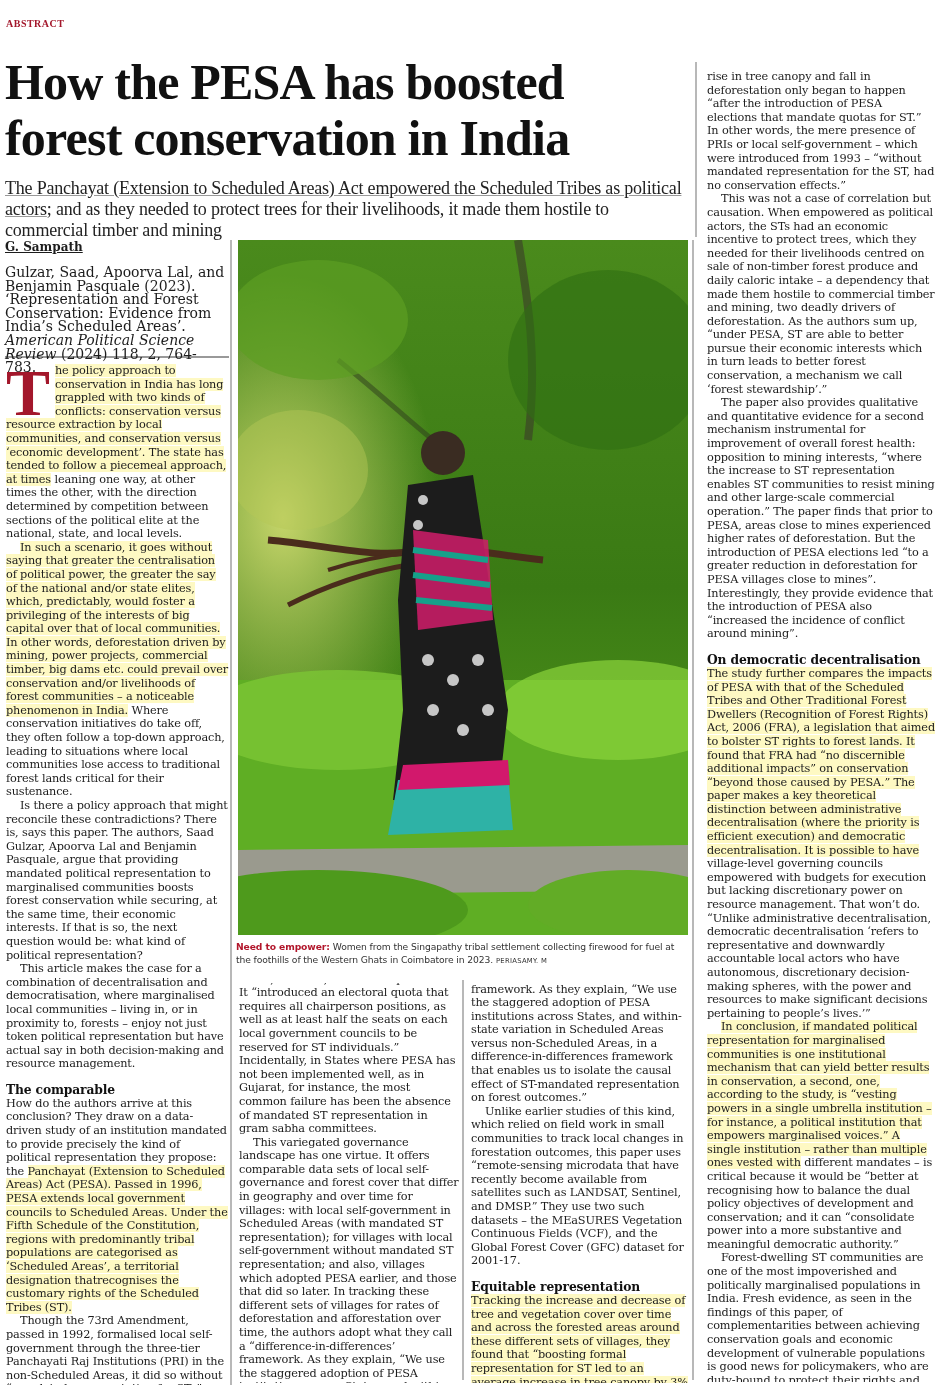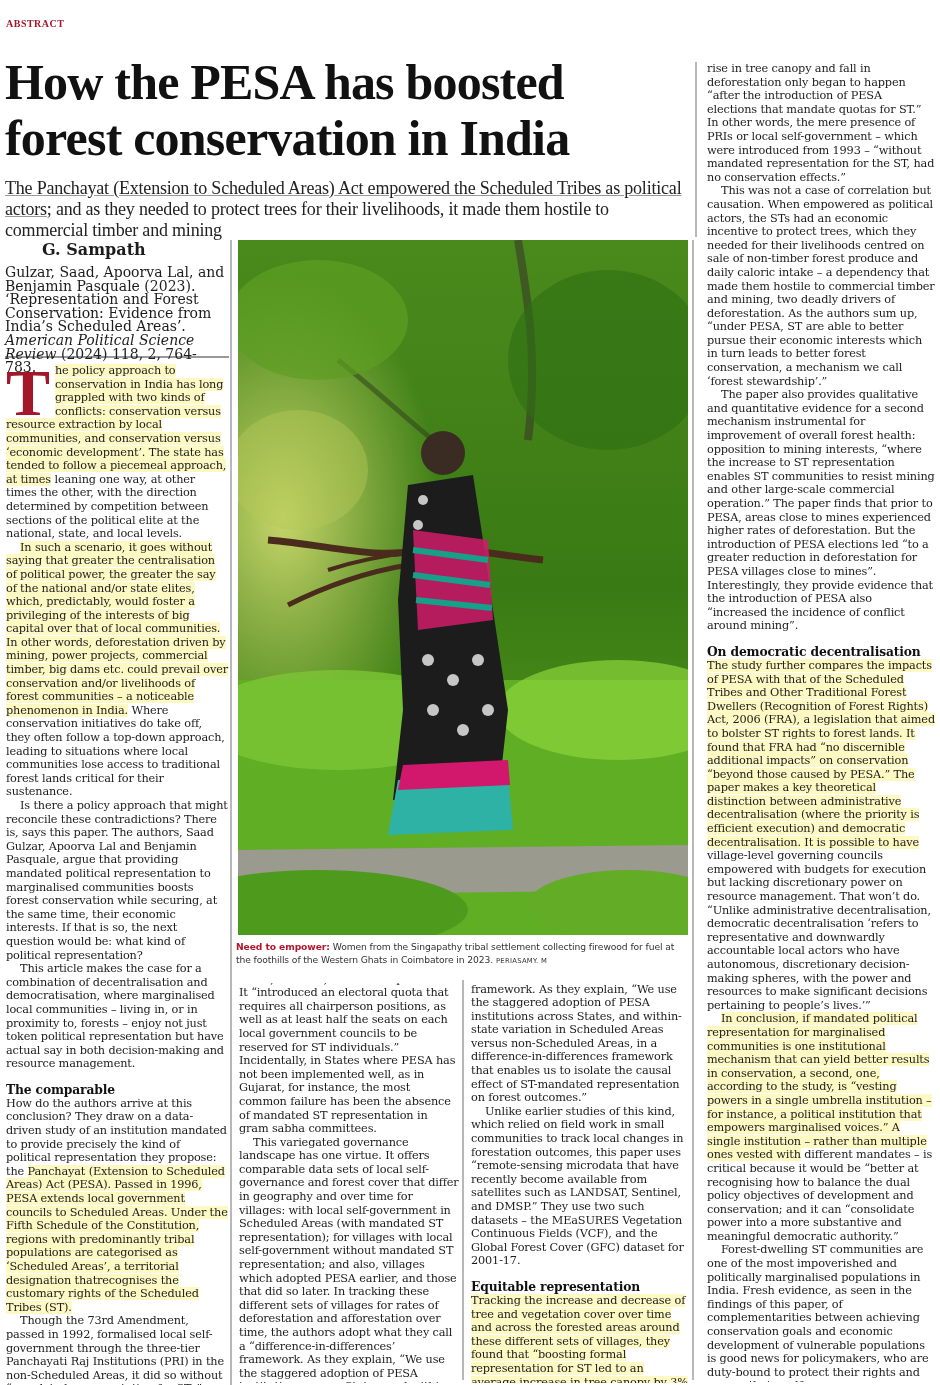--- a/index.html
+++ b/index.html
@@ -9,21 +9,21 @@
   .headline{left:5px;top:54px;width:680px;font-family:"Liberation Serif",serif;font-weight:bold;font-size:51px;line-height:56px;color:#111;letter-spacing:-0.8px;transform:scaleX(0.98);transform-origin:left top;}
   .dek{left:5px;top:178px;width:685px;font-family:"Liberation Serif",serif;font-size:18px;line-height:21px;color:#222;letter-spacing:-0.2px;}
   .dek .u{text-decoration:underline;text-decoration-color:#999;}
   .vline{background:#b8b8b8;width:2px;}
   .hline{background:#999;height:2px;}
   .col{font-size:11.3px;line-height:13.6px;letter-spacing:-0.15px;}
   .col p{margin:0;text-indent:14px;}
   .col p.ni{text-indent:0;}
   .col h3{margin:12px 0 0 0;font-size:12.3px;line-height:14px;font-weight:bold;color:#111;}
   .hl{background:#fef9c3;box-decoration-break:clone;-webkit-box-decoration-break:clone;}
-  .byline{left:5px;top:240px;font-size:16px;font-weight:bold;margin-left:37px;}
+  .byline{left:5px;top:240px;font-size:12px;font-weight:bold;text-decoration:underline;}
   .citation{left:5px;top:266px;width:222px;font-size:14px;line-height:13.6px;}
   .drop{float:left;font-family:"Liberation Serif",serif;font-size:66px;line-height:50px;color:#a3172b;font-weight:bold;margin:4px 5px 0 0;height:50px;}
   .photo{left:238px;top:240px;width:450px;height:695px;overflow:hidden;}
   .caption{left:236px;top:941px;width:455px;font-family:"DejaVu Sans","Liberation Sans",sans-serif;font-size:9.2px;line-height:12.6px;color:#333;letter-spacing:-0.1px;}
   .caption .lead{color:#b2162b;font-weight:bold;}
   .caption .credit{font-size:6.8px;letter-spacing:0.3px;}
 </style>
 </head>
 <body>
 
@@ -106,20 +106,20 @@
 </div>
 
 <div class="abs col" style="left:471px;top:983px;width:218px;height:400px;overflow:hidden;">
   <p class="ni" style="margin-top:-218px;text-indent:14px;"><span>This variegated governance landscape has one virtue. It offers comparable data sets of local self-governance and forest cover that differ in geography and over time for villages: with local self-government in Scheduled Areas (with mandated ST representation); for villages with local self-government without mandated ST representation; and also, villages which adopted PESA earlier, and those that did so later. In tracking these different sets of villages for rates of deforestation and afforestation over time, the authors adopt what they call a “difference-in-differences’ framework. As they explain, “We use the staggered adoption of PESA institutions across States, and within-state variation in Scheduled Areas versus non-Scheduled Areas, in a difference-in-differences framework that enables us to isolate the causal effect of ST-mandated representation on forest outcomes.”</span></p>
   <p>Unlike earlier studies of this kind, which relied on field work in small communities to track local changes in forestation outcomes, this paper uses “remote-sensing microdata that have recently become available from satellites such as LANDSAT, Sentinel, and DMSP.” They use two such datasets – the MEaSURES Vegetation Continuous Fields (VCF), and the Global Forest Cover (GFC) dataset for 2001-17.</p>
   <h3>Equitable representation</h3>
   <p class="ni"><span class="hl">Tracking the increase and decrease of tree and vegetation cover over time and across the forested areas around these different sets of villages, they found that “boosting formal representation for ST led to an average increase in tree canopy by 3% per year as well as a reduction in</span></p>
 </div>
 
 <div class="abs col" style="left:707px;top:62px;width:228px;height:1320px;overflow:hidden;">
-  <p class="ni" style="margin-top: 0px;"><span>rise in tree canopy and fall in deforestation only began to happen “after the introduction of PESA elections that mandate quotas for ST.” In other words, the mere presence of PRIs or local self-government – which were introduced from 1993 – “without mandated representation for the ST, had no conservation effects.”</span></p>
+  <p class="ni" style="margin-top: 8px;"><span>rise in tree canopy and fall in deforestation only began to happen “after the introduction of PESA elections that mandate quotas for ST.” In other words, the mere presence of PRIs or local self-government – which were introduced from 1993 – “without mandated representation for the ST, had no conservation effects.”</span></p>
   <p>This was not a case of correlation but causation. When empowered as political actors, the STs had an economic incentive to protect trees, which they needed for their livelihoods centred on sale of non-timber forest produce and daily caloric intake – a dependency that made them hostile to commercial timber and mining, two deadly drivers of deforestation. As the authors sum up, “under PESA, ST are able to better pursue their economic interests which in turn leads to better forest conservation, a mechanism we call ‘forest stewardship’.”</p>
   <p>The paper also provides qualitative and quantitative evidence for a second mechanism instrumental for improvement of overall forest health: opposition to mining interests, “where the increase to ST representation enables ST communities to resist mining and other large-scale commercial operation.” The paper finds that prior to PESA, areas close to mines experienced higher rates of deforestation. But the introduction of PESA elections led “to a greater reduction in deforestation for PESA villages close to mines”. Interestingly, they provide evidence that the introduction of PESA also “increased the incidence of conflict around mining”.</p>
   <h3>On democratic decentralisation</h3>
   <p class="ni"><span class="hl">The study further compares the impacts of PESA with that of the Scheduled Tribes and Other Traditional Forest Dwellers (Recognition of Forest Rights) Act, 2006 (FRA), a legislation that aimed to bolster ST rights to forest lands. It found that FRA had “no discernible additional impacts” on conservation “beyond those caused by PESA.” The paper makes a key theoretical distinction between administrative decentralisation (where the priority is efficient execution) and democratic decentralisation. It is possible to have</span><span> village-level governing councils empowered with budgets for execution but lacking discretionary power on resource management. That won’t do. “Unlike administrative decentralisation, democratic decentralisation ‘refers to representative and downwardly accountable local actors who have autonomous, discretionary decision-making spheres, with the power and resources to make significant decisions pertaining to people’s lives.’”</span></p>
   <p><span class="hl">In conclusion, if mandated political representation for marginalised communities is one institutional mechanism that can yield better results in conservation, a second, one, according to the study, is “vesting powers in a single umbrella institution – for instance, a political institution that empowers marginalised voices.” A single institution – rather than multiple ones vested with</span><span> different mandates – is critical because it would be “better at recognising how to balance the dual policy objectives of development and conservation; and it can “consolidate power into a more substantive and meaningful democratic authority.”</span></p>
   <p>Forest-dwelling ST communities are one of the most impoverished and politically marginalised populations in India. Fresh evidence, as seen in the findings of this paper, of complementarities between achieving conservation goals and economic development of vulnerable populations is good news for policymakers, who are duty-bound to protect their rights and ensure their welfare.</p>
 </div>
 
 </body></html>

